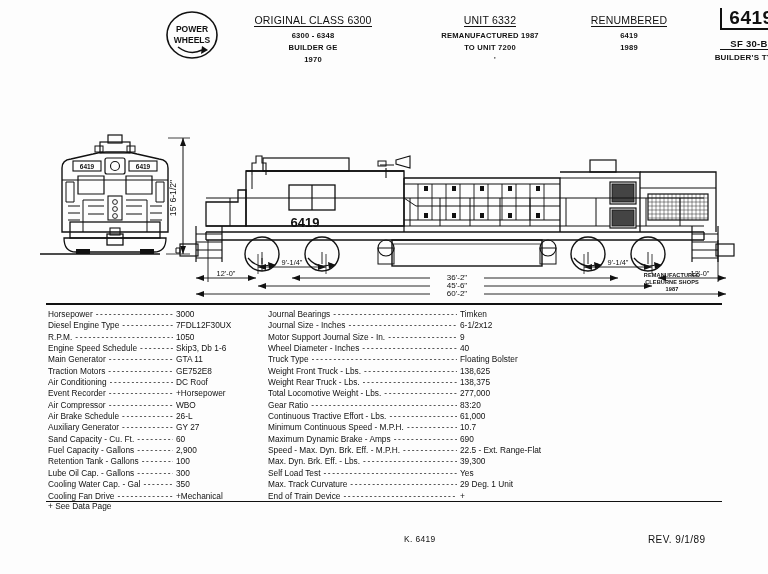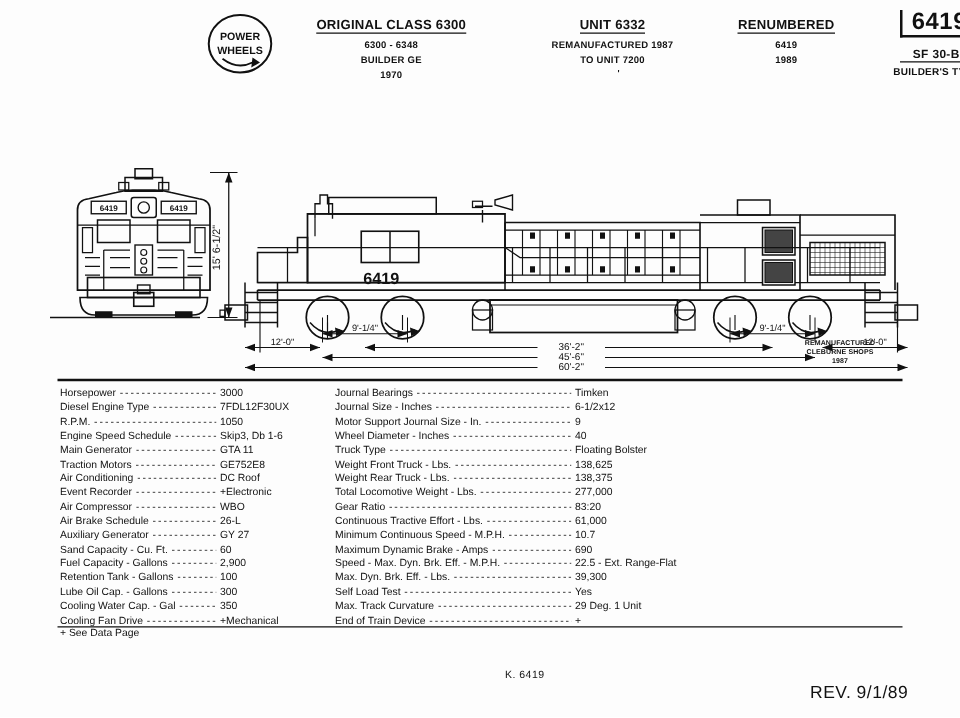--- a/index.html
+++ b/index.html
@@ -35,21 +35,21 @@
     left: 0px;
     top: 2px;
     width: 56px;
     height: 50px;
   }
   .logo svg { display:block; }
 
   .hdr-col { position: absolute; text-align: center; }
   .hdr-title {
     font-size: 10.5px;
-    font-weight: bold;
+    font-weight: normal;
     letter-spacing: 0.2px;
     border-bottom: 1.6px solid #111;
     display: inline-block;
     padding-bottom: 0px;
     white-space: nowrap;
   }
   .hdr-line {
     font-size: 7.6px;
     font-weight: bold;
     letter-spacing: 0.2px;
@@ -207,22 +207,22 @@
     position: absolute;
     left: 390px;
     top: 0;
     font-size: 8.4px;
     letter-spacing: 0.4px;
     padding-left: 14px;
   }
   .foot-right {
     position: absolute;
     left: 648px;
-    top: 11px;
-    font-size: 14px;
+    top: 0;
+    font-size: 10px;
     letter-spacing: 0.4px;
   }
 </style>
 </head>
 <body>
 
 <div class="page">
 
   <div class="header">
 
@@ -592,21 +592,21 @@
               <span class="sname">Air Conditioning</span>
               <span class="sdash">----------------------------------------</span>
             </span>
             <span class="svalue">DC Roof</span>
           </div>
           <div class="srow">
             <span class="slabel">
               <span class="sname">Event Recorder</span>
               <span class="sdash">----------------------------------------</span>
             </span>
-            <span class="svalue">+Electronic</span>
+            <span class="svalue">+Horsepower</span>
           </div>
           <div class="srow">
             <span class="slabel">
               <span class="sname">Air Compressor</span>
               <span class="sdash">----------------------------------------</span>
             </span>
             <span class="svalue">WBO</span>
           </div>
           <div class="srow">
             <span class="slabel">

